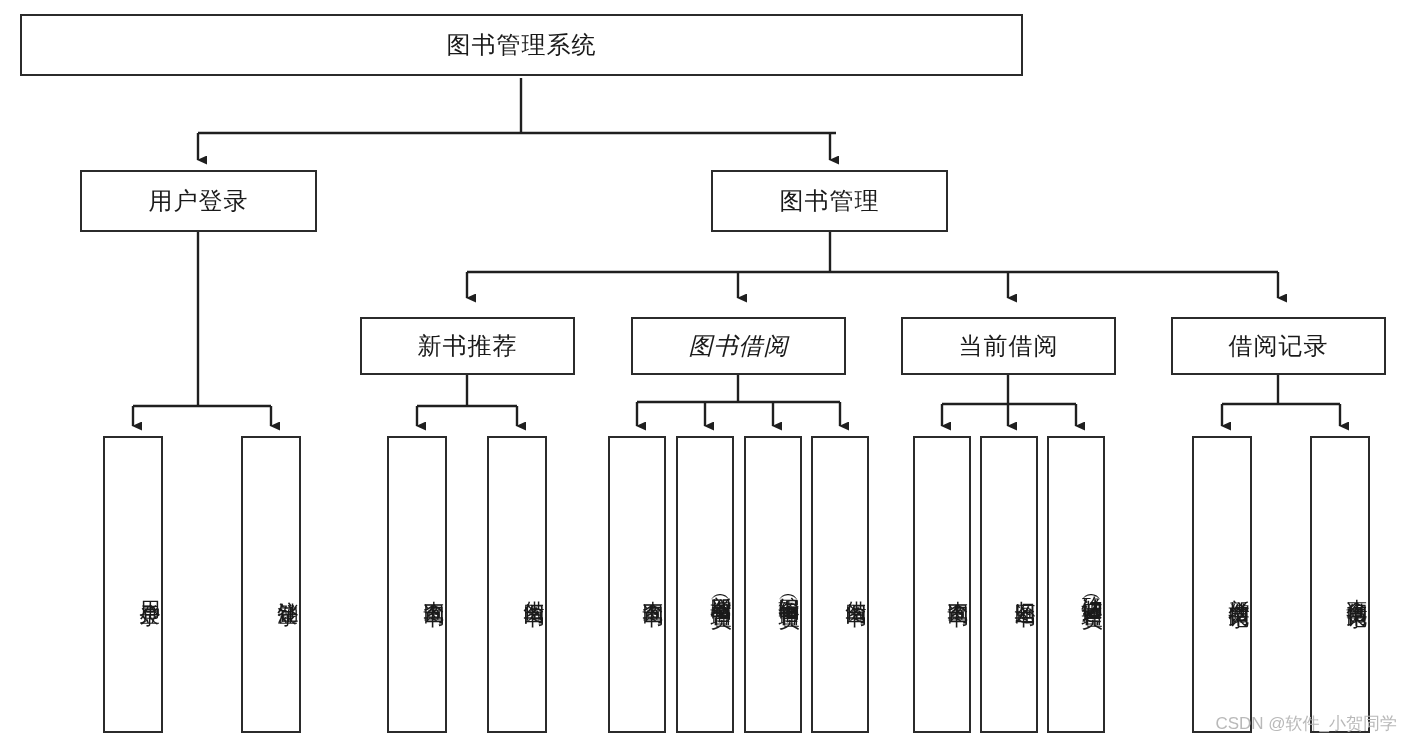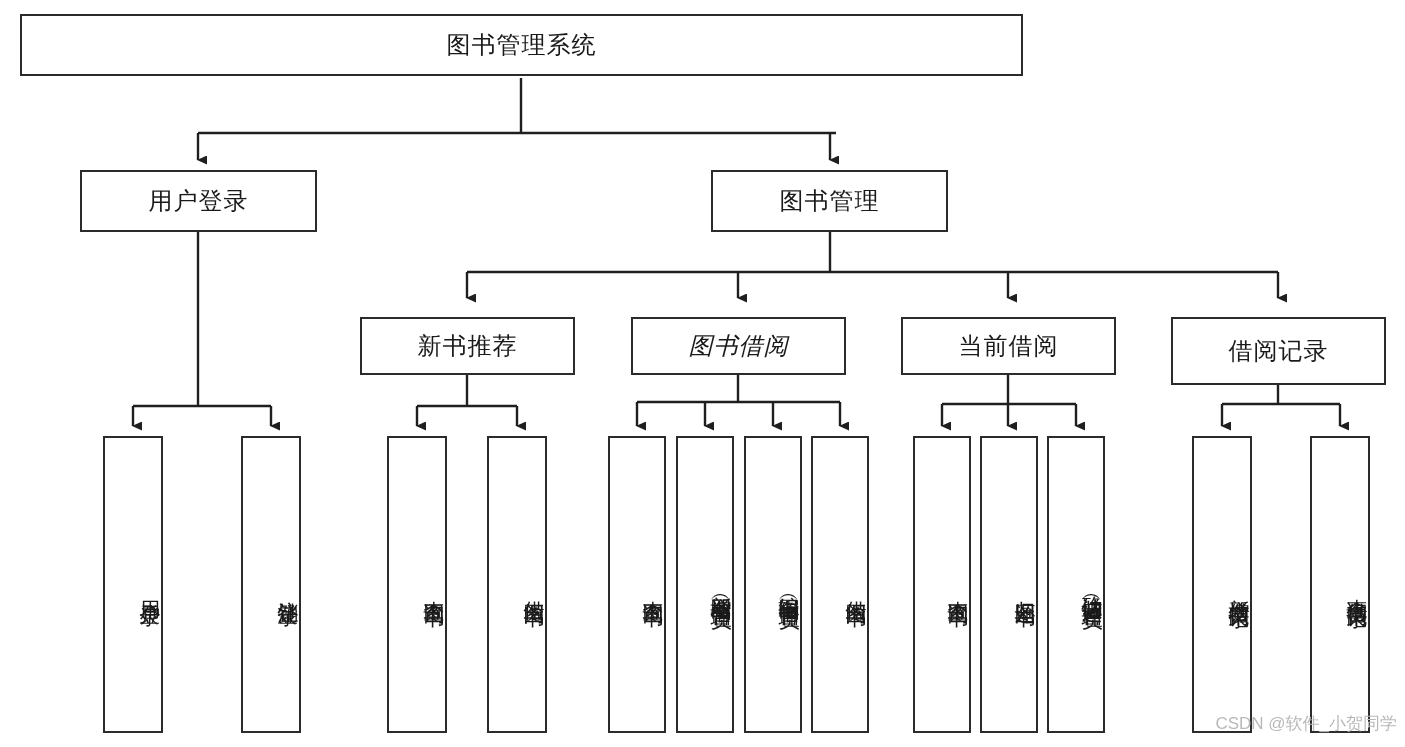--- a/index.html
+++ b/index.html
@@ -155,21 +155,21 @@
   </div>
 
   <div class="node horiz" style="left:631px; top:317px; width:215px; height:58px;font-style:italic;">
     <span class="label">图书借阅</span>
   </div>
 
   <div class="node horiz" style="left:901px; top:317px; width:215px; height:58px;">
     <span class="label">当前借阅</span>
   </div>
 
-  <div class="node horiz" style="left:1171px; top:317px; width:215px; height:68px;">
+  <div class="node horiz" style="left:1171px; top:317px; width:215px; height:58px;">
     <span class="label">借阅记录</span>
   </div>
 
   <div class="node vert" style="left:103px; top:436px; width:60px; height:297px;">
     <span class="label">用户登录</span>
   </div>
   <div class="node vert" style="left:241px; top:436px; width:60px; height:297px;">
     <span class="label">注销登录</span>
   </div>
 

